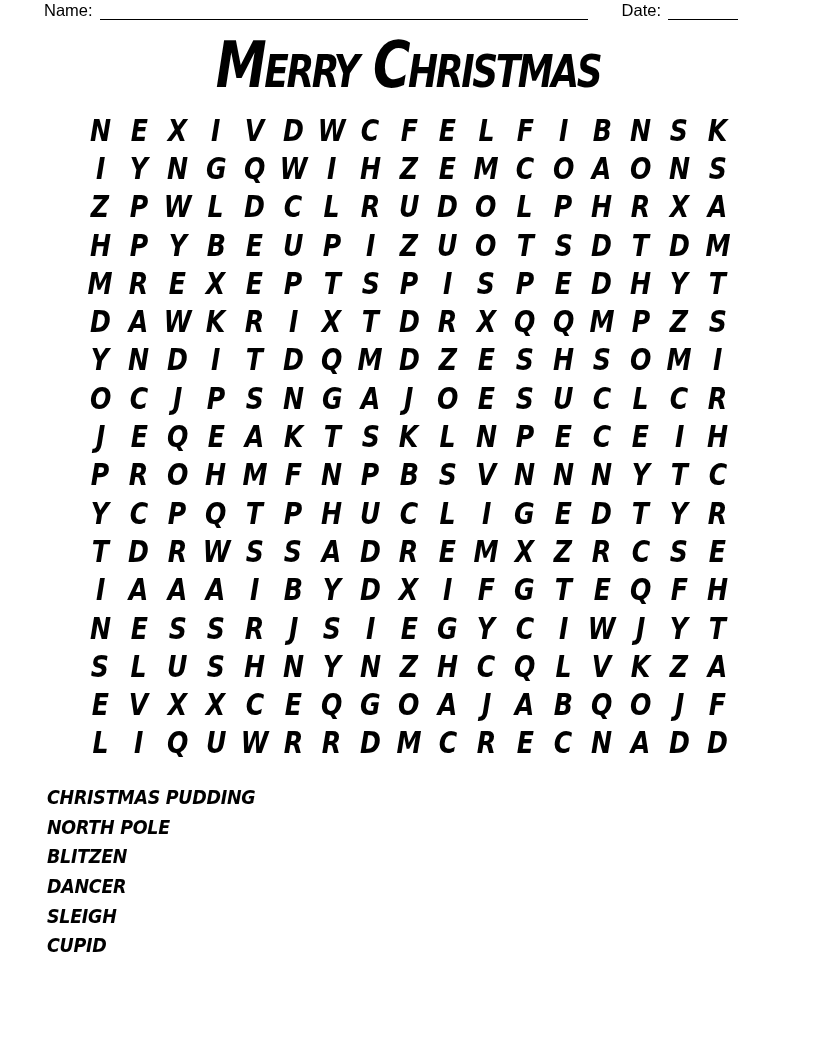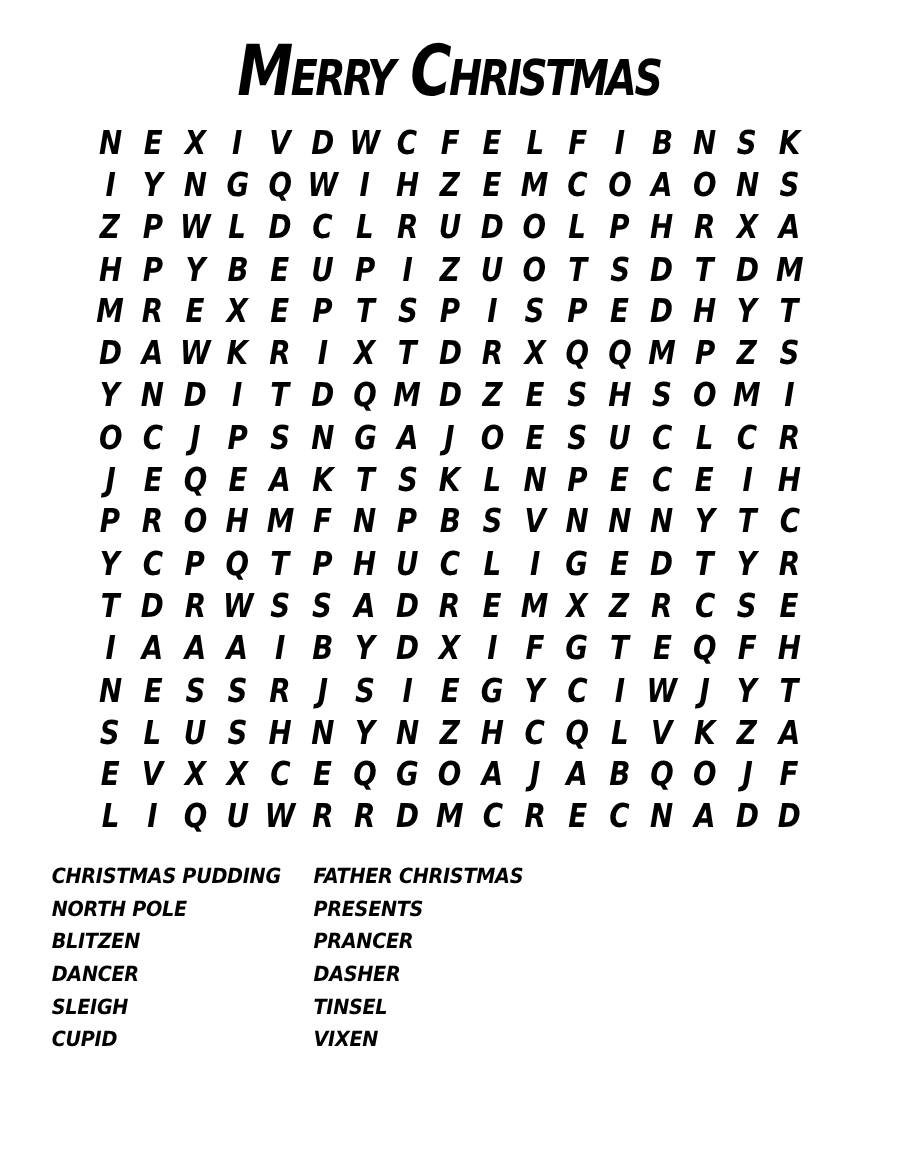--- a/index.html
+++ b/index.html
@@ -99,20 +99,26 @@
     letter-spacing: -0.3px;
     transform: scaleX(0.92);
     transform-origin: left center;
   }
 </style>
 </head>
 <body>
 
 <div class="page">
 
+  <div class="header">
+    <span class="label">Name:</span>
+    <span class="blank-line name-line"></span>
+    <span class="label date-label">Date:</span>
+    <span class="blank-line date-line"></span>
+  </div>
 
   <h1 class="title">Merry Christmas</h1>
 
   <div class="grid">
       <span class="cell">N</span>
       <span class="cell">E</span>
       <span class="cell">X</span>
       <span class="cell">I</span>
       <span class="cell">V</span>
       <span class="cell">D</span>
@@ -403,23 +409,15 @@
 
   <div class="words">
     <div class="word-col">
         <div class="word">CHRISTMAS PUDDING</div>
         <div class="word">NORTH POLE</div>
         <div class="word">BLITZEN</div>
         <div class="word">DANCER</div>
         <div class="word">SLEIGH</div>
         <div class="word">CUPID</div>
       </div>
-    <div class="word-col">
-        <div class="word">FATHER CHRISTMAS</div>
-        <div class="word">PRESENTS</div>
-        <div class="word">PRANCER</div>
-        <div class="word">DASHER</div>
-        <div class="word">TINSEL</div>
-        <div class="word">VIXEN</div>
-      </div>
   </div>
 
 </div>
 
 </body></html>

